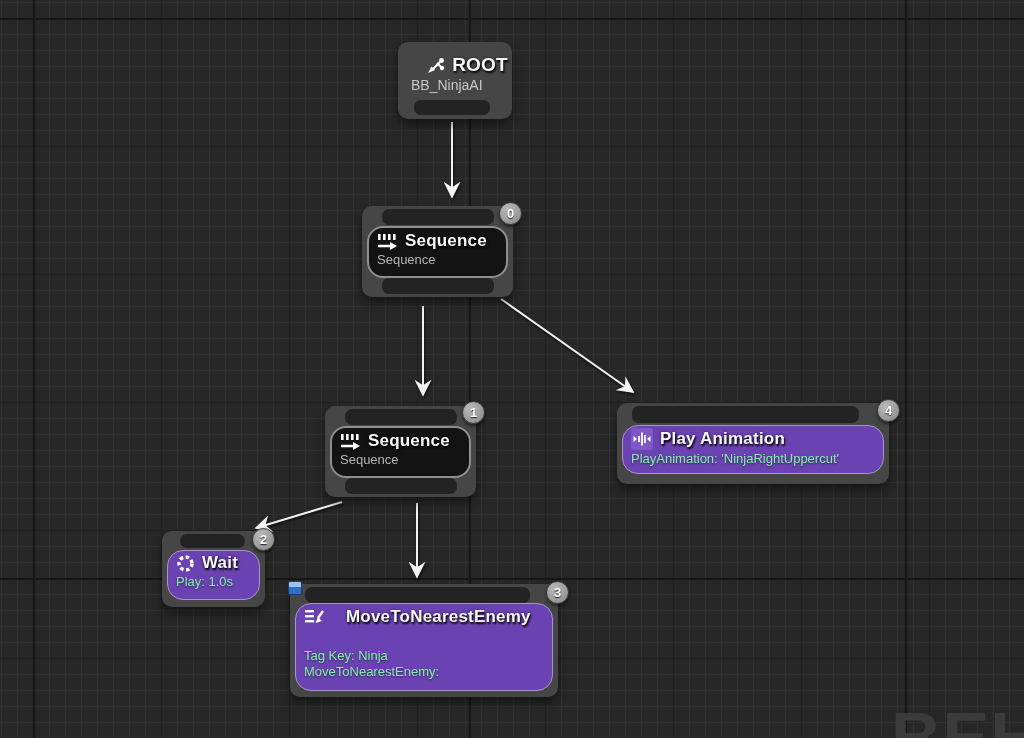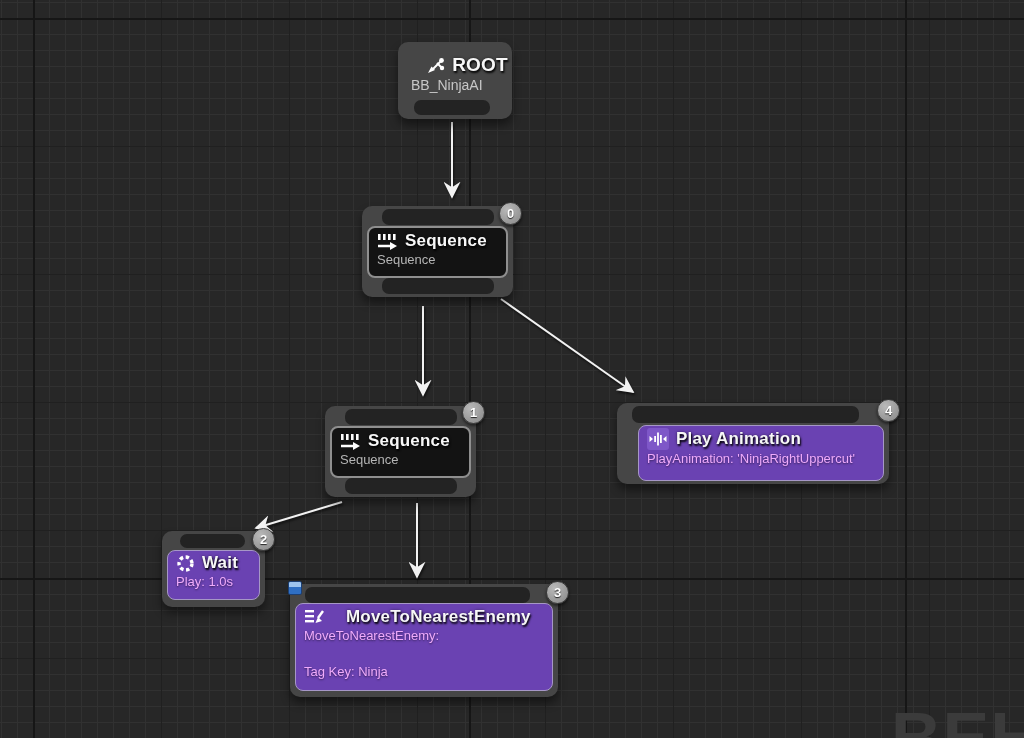--- a/index.html
+++ b/index.html
@@ -18,33 +18,33 @@
     font-family:"Liberation Sans", sans-serif;
   }
   .edges{position:absolute;left:0;top:0;width:1024px;height:738px;pointer-events:none;}
   .edges line{stroke:#f2f2f2;stroke-width:2;filter:drop-shadow(1px 2px 1px rgba(0,0,0,.6));}
   .node{
     position:absolute;background:#464646;border-radius:10px;
     box-shadow:0 6px 10px rgba(0,0,0,.45);
   }
   .pill{position:absolute;background:#232323;border-radius:7px;}
   .inner{
-    position:absolute;background:#131313;border:2px solid #8f8f8f;border-radius:8px;
+    position:absolute;background:#131313;border:2px solid #8f8f8f;border-radius:16px;
     box-sizing:border-box;overflow:hidden;
   }
   .inner.task{background:#6a42b2;border-color:#a697c6;border-width:1.5px;}
   .title-row{display:flex;align-items:center;gap:7px;padding:3px 8px 0 8px;}
   .node-title{
     color:#f7f7f7;font-weight:bold;font-size:17px;white-space:nowrap;
     text-shadow:1px 2px 2px rgba(0,0,0,.95), 0 0 3px rgba(0,0,0,.5);
     letter-spacing:.2px;
   }
   .node-sub{font-size:13px;padding:1px 8px 0 8px;white-space:nowrap;}
   .sub-gray{color:#b5b5b5;}
-  .sub-lav{color:#f0abfc;text-shadow:0 1px 2px rgba(0,0,0,.5);}
+  .sub-lav{color:#86efac;text-shadow:0 1px 2px rgba(0,0,0,.5);}
   .badge{
     position:absolute;width:21px;height:21px;border-radius:50%;
     background:radial-gradient(circle at 35% 30%, #b9b9b9, #878787);
     border:1px solid #3a3a3a;color:#fff;font-size:13px;font-weight:bold;
     display:flex;align-items:center;justify-content:center;
     text-shadow:0 1px 1px rgba(0,0,0,.8);box-shadow:0 2px 3px rgba(0,0,0,.5);
   }
   .chip{
     width:22px;height:22px;border-radius:3px;background:#7e57c8;
     display:flex;align-items:center;justify-content:center;flex:0 0 auto;
@@ -136,21 +136,21 @@
         <span class="node-title">Sequence</span>
       </div>
       <div class="node-sub sub-gray">Sequence</div>
     </div>
     <div class="pill" style="left:20px;right:19px;bottom:3px;height:16px;"></div>
     <div class="badge" style="right:-9px;top:-5px;">1</div>
   </div>
 
   <div class="node" style="left:617px;top:403px;width:272px;height:81px;">
     <div class="pill" style="left:15px;right:30px;top:3px;height:17px;"></div>
-    <div class="inner task" style="left:5px;right:5px;top:22px;height:56px;margin-left:16px;">
+    <div class="inner task" style="left:5px;right:5px;top:22px;height:49px;">
       <div class="title-row" style="padding-top:2px;">
         <span class="chip">
           <svg class="glyph" width="18" height="16" viewBox="0 0 18 16">
             <path d="M4 8 L0.5 5 L0.5 11 Z" fill="#fff"></path>
             <path d="M14 8 L17.5 5 L17.5 11 Z" fill="#fff"></path>
             <rect x="5.2" y="5" width="1.8" height="6" fill="#fff"></rect>
             <rect x="8.1" y="1.5" width="1.8" height="13" fill="#fff"></rect>
             <rect x="11" y="4" width="1.8" height="8" fill="#fff"></rect>
           </svg>
         </span>
@@ -186,21 +186,21 @@
           <svg class="glyph" width="22" height="18" viewBox="0 0 22 18">
             <rect x="1" y="2" width="9" height="2.4" fill="#fff"></rect>
             <rect x="1" y="7" width="9" height="2.4" fill="#fff"></rect>
             <rect x="1" y="12" width="9" height="2.4" fill="#fff"></rect>
             <path d="M19 3 L14 10" stroke="#fff" stroke-width="2.4" fill="none"></path>
             <path d="M11.5 15 L18 13 L14 9 Z" fill="#fff"></path>
           </svg>
         </span>
         <span class="node-title">MoveToNearestEnemy</span>
       </div>
+      <div class="node-sub sub-lav" style="padding-top:21px;">Tag Key: Ninja</div>
       <div class="node-sub sub-lav">MoveToNearestEnemy:</div>
-      <div class="node-sub sub-lav" style="padding-top:21px;">Tag Key: Ninja</div>
     </div>
     <div class="badge" style="right:-11px;top:-3px;">3</div>
   </div>
 
   <div class="watermark">BEHAVIOR TREE</div>
 
 </div>
 
 </body></html>

